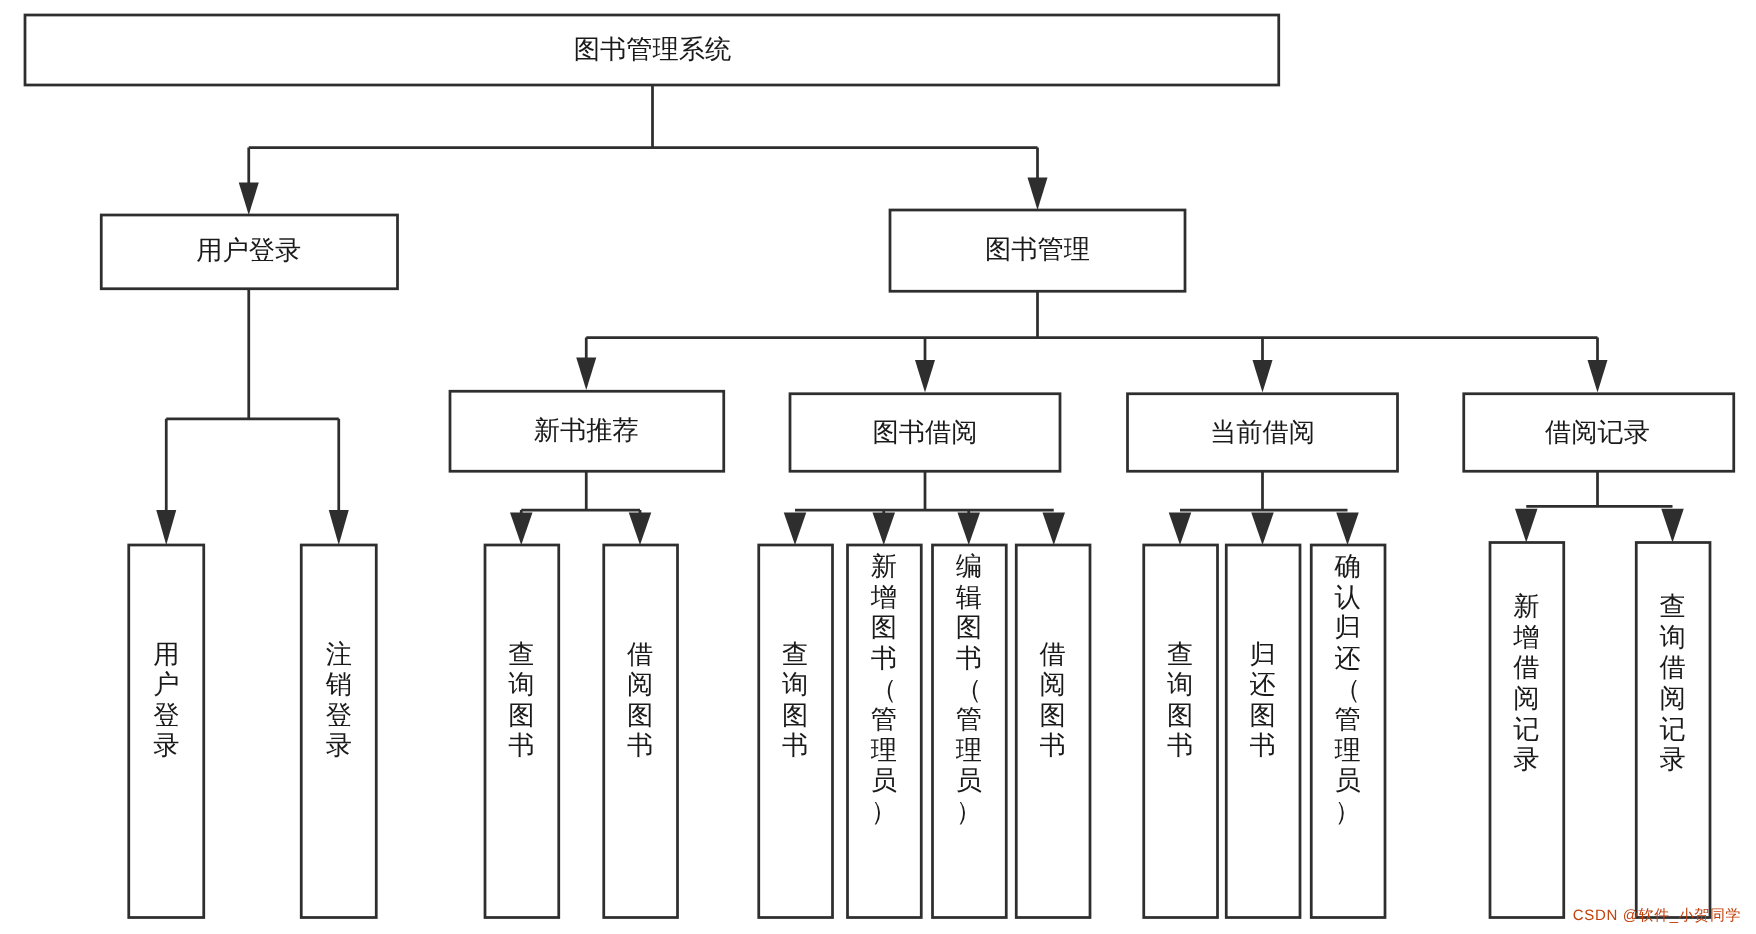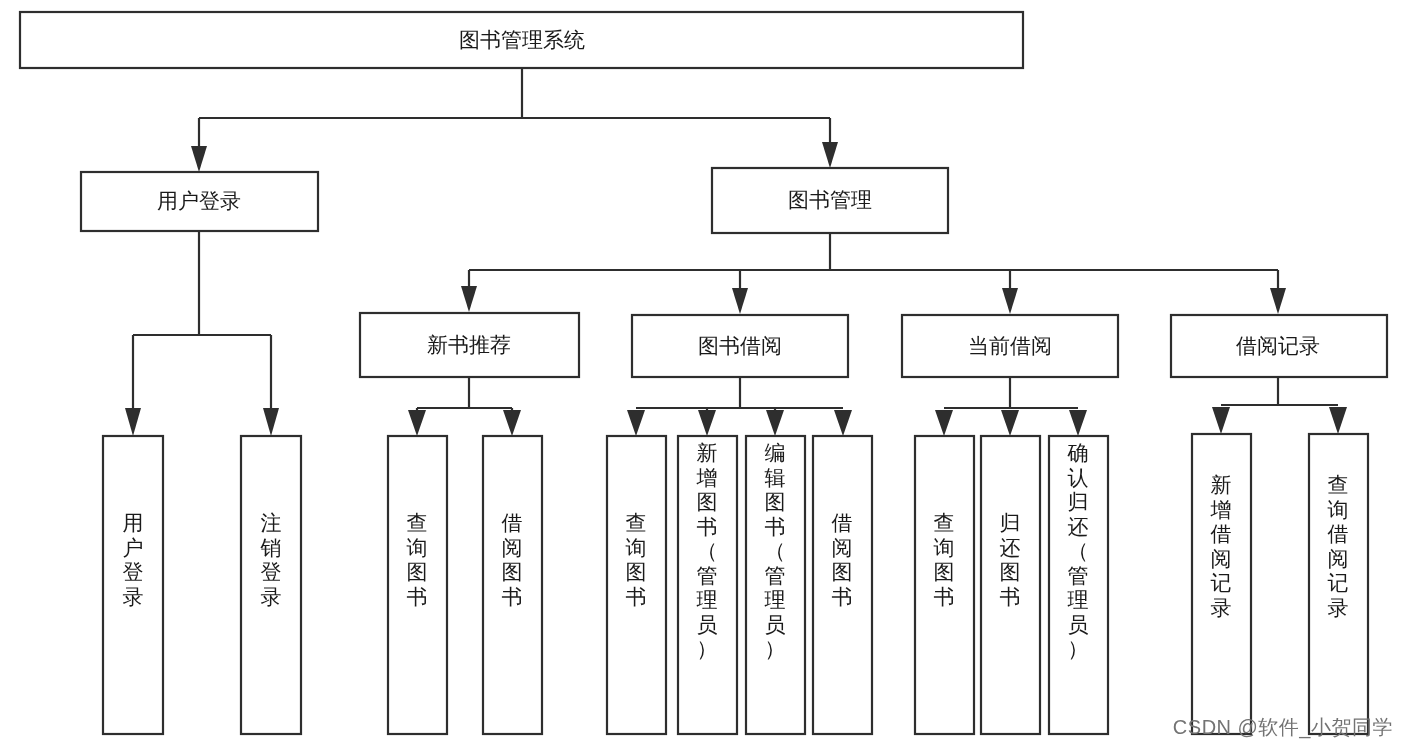--- a/index.html
+++ b/index.html
@@ -53,22 +53,22 @@
     font-family: "Liberation Sans", "DejaVu Sans", sans-serif;
     fill: #1a1a1a;
     font-size: 21px;
     text-anchor: middle;
   }
   .watermark {
     position: absolute;
     right: 12px;
     bottom: 6px;
     font-family: "Liberation Sans", "DejaVu Sans", sans-serif;
-    font-size: 20px;
-    color: #737373;
+    font-size: 12px;
+    color: #c2410c;
     letter-spacing: 0.5px;
     white-space: nowrap;
     user-select: none;
   }
 </style>
 </head>
 <body>
 
 <div id="diagram-root">
 

